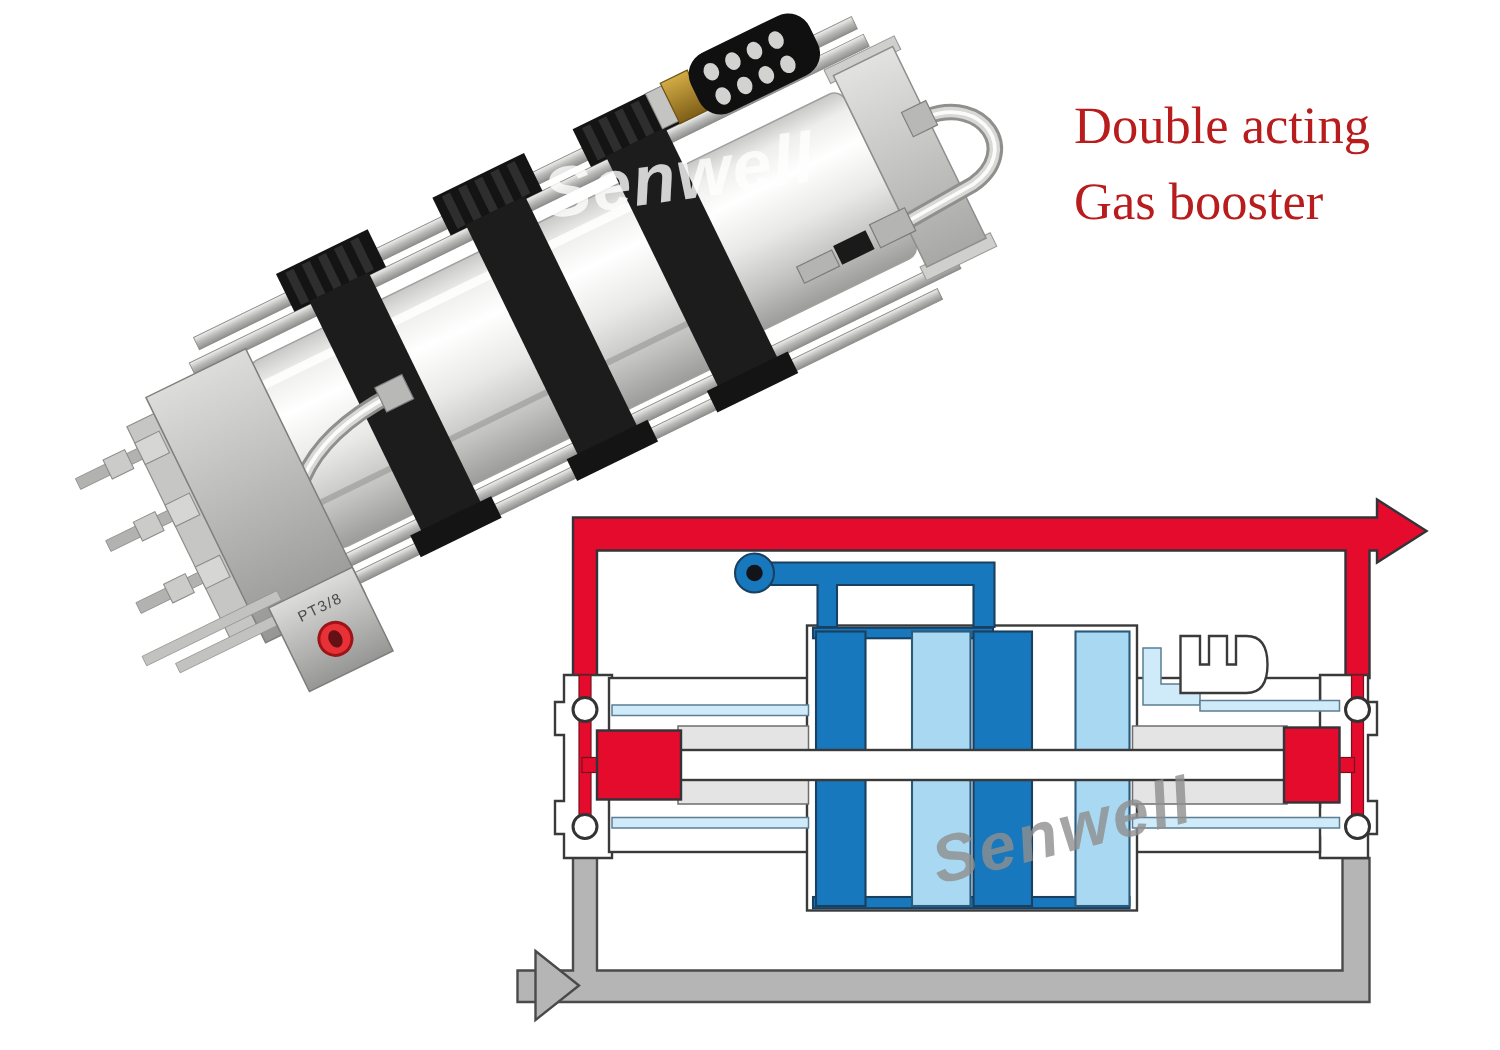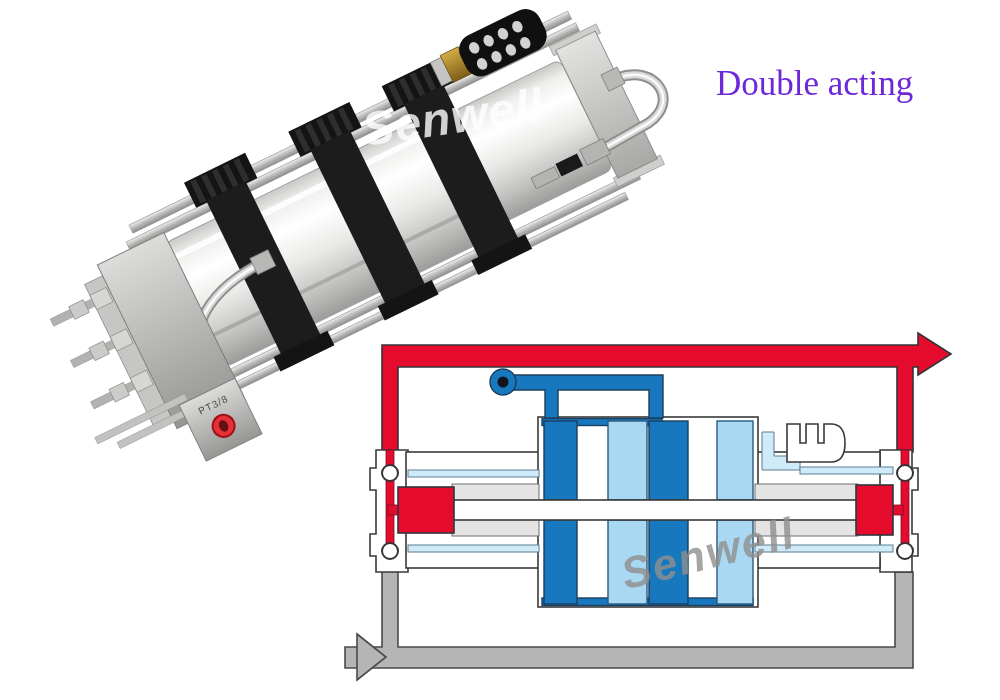--- a/index.html
+++ b/index.html
@@ -1,20 +1,20 @@
 <!DOCTYPE html>
 <html style="--high_pressure_red: #e40b2d; --drive_air_blue: #1878be; --exhaust_blue: #a9d9f2; --pilot_blue: #cfeaf8; --inlet_gray: #b5b5b5; --spacer_gray: #e4e4e4;"><head>
 <meta charset="utf-8">
 <style>
   html,body{margin:0;padding:0;background:#ffffff;}
   .stage{position:relative;width:1000px;height:700px;background:#ffffff;overflow:hidden;
          font-family:"Liberation Sans","DejaVu Sans",sans-serif;}
   .photo-svg{position:absolute;left:0;top:0;}
   .diagram-svg{position:absolute;left:330px;top:320px;}
-  .headline{position:absolute;left:716px;top:58px;color:#6d28d9;
+  .headline{position:absolute;left:716px;top:58px;color:#b91c1c;
             font-family:"Liberation Serif","DejaVu Serif",serif;
             font-size:35px;line-height:51px;white-space:nowrap;}
   .headline div{height:51px;}
 
   
   .red       {fill:var(--high_pressure_red,#e40b2d);stroke:#33343a;stroke-width:1.6;}
   .red-thin  {fill:var(--high_pressure_red,#e40b2d);stroke:#7a0f1e;stroke-width:0.8;}
   .blue      {fill:var(--drive_air_blue,#1878be);stroke:#1b3f5e;stroke-width:1.4;}
   .lblue     {fill:var(--exhaust_blue,#a9d9f2);stroke:#2a5a7c;stroke-width:1.4;}
   .pblue     {fill:var(--pilot_blue,#cfeaf8);stroke:#5c7e92;stroke-width:1;}
@@ -168,20 +168,21 @@
         <circle cx="147" cy="336" r="11" fill="#e73137" stroke="#9e1318" stroke-width="2"></circle>
         <ellipse cx="147" cy="336" rx="4.5" ry="6" fill="#641014"></ellipse>
       </g>
     </g>
 
     <text class="wm-photo" x="455" y="133" text-anchor="middle" transform="rotate(-8 455 133)">Senwell</text>
   </svg>
 
   <div class="headline">
     <div>Double acting</div>
+    <div>Gas booster</div>
   </div>
 
   <svg class="diagram-svg" width="670" height="380" viewBox="330 320 670 380">
 
     <path class="red" d="M382,452 L382,345 L918,345 L918,333 L951,354 L918,375 L918,367 L913,367 L913,452 L897,452 L897,367 L398,367 L398,452 Z"></path>
 
     <path class="gray-pipe" d="M382,570 L398,570 L398,647 L895,647 L895,572 L913,572 L913,668 L345,668 L345,647 L382,647 Z"></path>
     <polygon class="gray-pipe" points="357,634 386,657 357,680"></polygon>
 
     <g>

